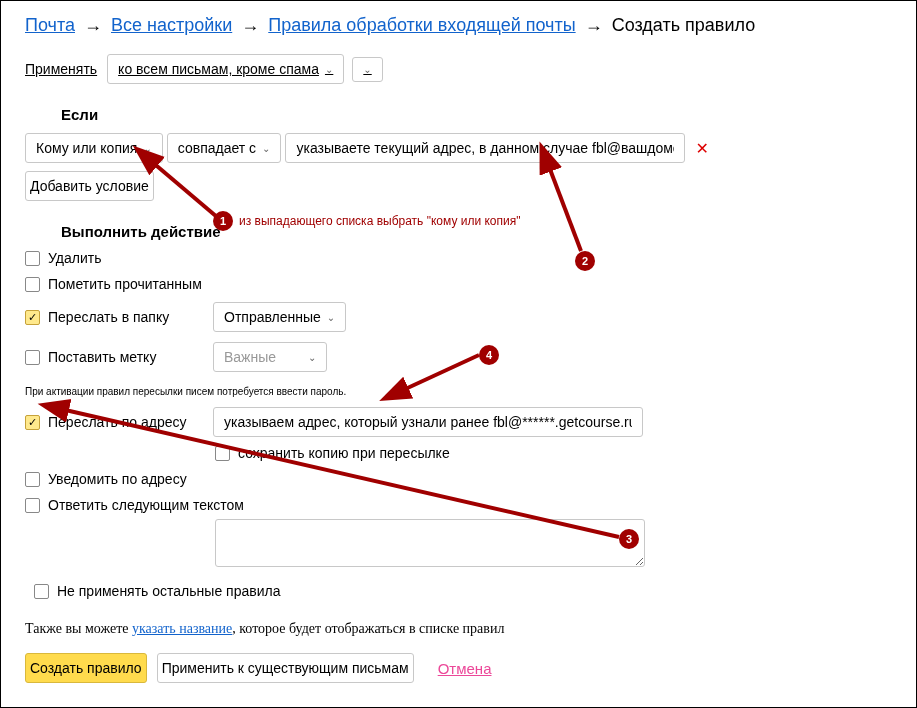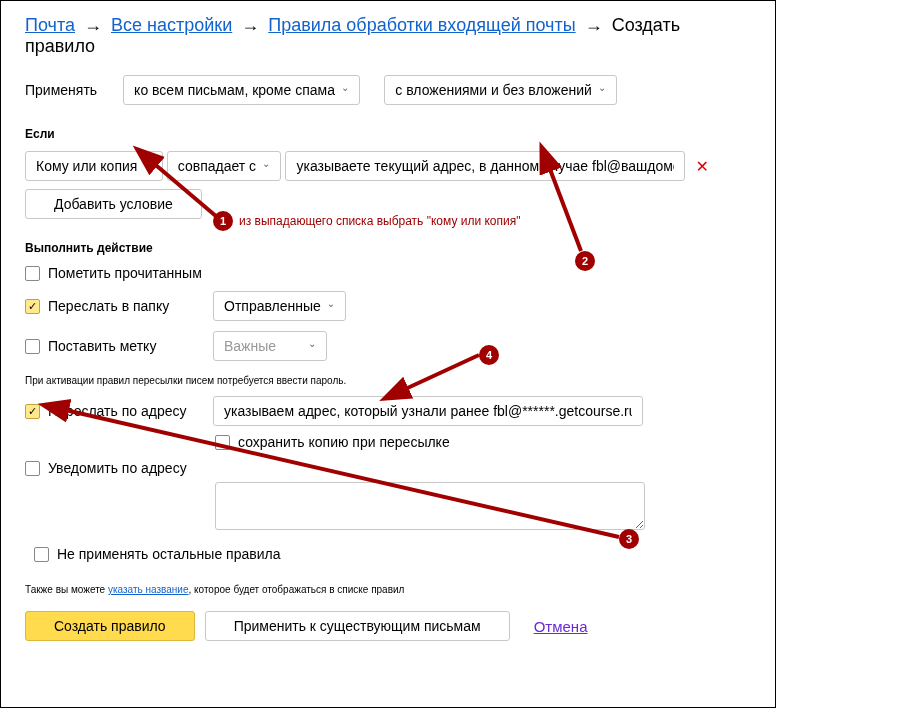--- a/index.html
+++ b/index.html
@@ -6,21 +6,21 @@
   body {
     margin: 0;
     padding: 0;
     font-family: Arial, Helvetica, sans-serif;
     font-size: 14px;
     color: #000;
     background: #fff;
   }
   .container {
     border: 1px solid #000;
-    width: 776px;
+    width: 917px;
     height: 708px;
     padding: 14px 24px;
     position: relative;
   }
   .breadcrumb {
     font-size: 18px;
     margin-bottom: 18px;
   }
   .breadcrumb a {
     color: #1263cc;
@@ -28,50 +28,53 @@
   }
   .breadcrumb .sep {
     margin: 0 4px;
   }
   .breadcrumb .current {
     color: #000;
   }
   .row {
     display: flex;
     align-items: center;
-    gap: 24px;
-    margin-bottom: 10px;
+    gap: 8px;
+    margin-bottom: 10px;
+    text-decoration: underline;
   }
   .label-apply {
     font-size: 14px;
     margin-right: 2px;
   }
   .select-box, .input-box {
     border: 1px solid #c8c8c8;
     border-radius: 3px;
     padding: 6px 10px;
     background: #fff;
     font-size: 14px;
     display: inline-flex;
+    align-items: center;
     gap: 6px;
     cursor: pointer;
   }
   .select-box.disabled {
     color: #999;
     gap: 32px;
   }
   .chev {
     font-size: 10px;
     color: #666;
   }
   .section-title {
     font-weight: bold;
-    font-size: 12px;
+    font-size: 15px;
     margin-top: 22px;
     margin-bottom: 10px;
+    margin-left: 36px;
   }
   .condition-row {
     display: flex;
     align-items: center;
     gap: 4px;
     margin-bottom: 8px;
   }
   .input-field {
     border: 1px solid #c8c8c8;
     border-radius: 3px;
@@ -81,21 +84,21 @@
   }
   .remove-x {
     color: #d00;
     font-size: 16px;
     cursor: pointer;
     margin-left: 6px;
   }
   .btn {
     border: 1px solid #c8c8c8;
     border-radius: 3px;
-    padding: 6px 28px;
+    padding: 6px 4px;
     background: #fff;
     font-size: 14px;
     cursor: pointer;
     display: inline-block;
   }
   .btn.primary {
     background: #ffdb4d;
     border-color: #d9b83c;
   }
   .checkbox-row {
@@ -144,34 +147,35 @@
     border-radius: 3px;
     width: 430px;
     height: 48px;
     margin-left: 190px;
     resize: both;
     overflow: auto;
     margin-top: -4px;
     margin-bottom: 12px;
   }
   .footer-note {
-    font-size: 10px;
+    font-size: 14px;
     margin: 22px 0 16px 0;
+    font-family: Liberation Serif, serif;
   }
   .footer-note a {
     color: #1263cc;
     text-decoration: underline;
   }
   .buttons-row {
     display: flex;
     align-items: center;
     gap: 10px;
   }
   .cancel-link {
-    color: #6d28d9;
+    color: #ec4899;
     text-decoration: underline;
     margin-left: 14px;
     font-size: 15px;
     cursor: pointer;
   }
   .indent-sub {
     margin-left: 190px;
     display: flex;
     align-items: center;
     gap: 8px;
@@ -220,21 +224,20 @@
     <span class="current">Создать правило</span>
   </div>
 
   <div class="row">
     <span class="label-apply">Применять</span>
     <div class="select-box">
       <span>ко всем письмам, кроме спама</span>
       <span class="chev">⌄</span>
     </div>
     <div class="select-box">
-      <span>с вложениями и без вложений</span>
       <span class="chev">⌄</span>
     </div>
   </div>
 
   <div class="section-title">Если</div>
 
   <div class="condition-row">
     <div class="select-box">
       <span>Кому или копия</span>
       <span class="chev">⌄</span>
@@ -246,20 +249,24 @@
     <input class="input-field" value="указываете текущий адрес, в данном случае fbl@вашдомен" style="">
     <span class="remove-x">✕</span>
   </div>
 
   <div style="margin-bottom:4px;">
     <div class="btn">Добавить условие</div>
   </div>
 
   <div class="section-title">Выполнить действие</div>
 
+  <div class="checkbox-row">
+    <span class="chk"></span>
+    <span>Удалить</span>
+  </div>
   <div class="checkbox-row">
     <span class="chk"></span>
     <span>Пометить прочитанным</span>
   </div>
   <div class="action-row">
     <div class="action-label">
       <span class="chk checked">✓</span>
       <span>Переслать в папку</span>
     </div>
     <div class="select-box">
@@ -292,20 +299,26 @@
     <span>сохранить копию при пересылке</span>
   </div>
 
   <div class="action-row">
     <div class="action-label">
       <span class="chk"></span>
       <span>Уведомить по адресу</span>
     </div>
   </div>
 
+  <div class="action-row">
+    <div class="action-label" style="width:auto">
+      <span class="chk"></span>
+      <span>Ответить следующим текстом</span>
+    </div>
+  </div>
   <div class="textarea-box"></div>
 
   <div class="checkbox-row" style="margin-top:16px;padding-left:9px;">
     <span class="chk"></span>
     <span>Не применять остальные правила</span>
   </div>
 
   <div class="footer-note">
     <span>Также вы можете </span><a href="#">указать название</a><span>, которое будет отображаться в списке правил</span>
   </div>

